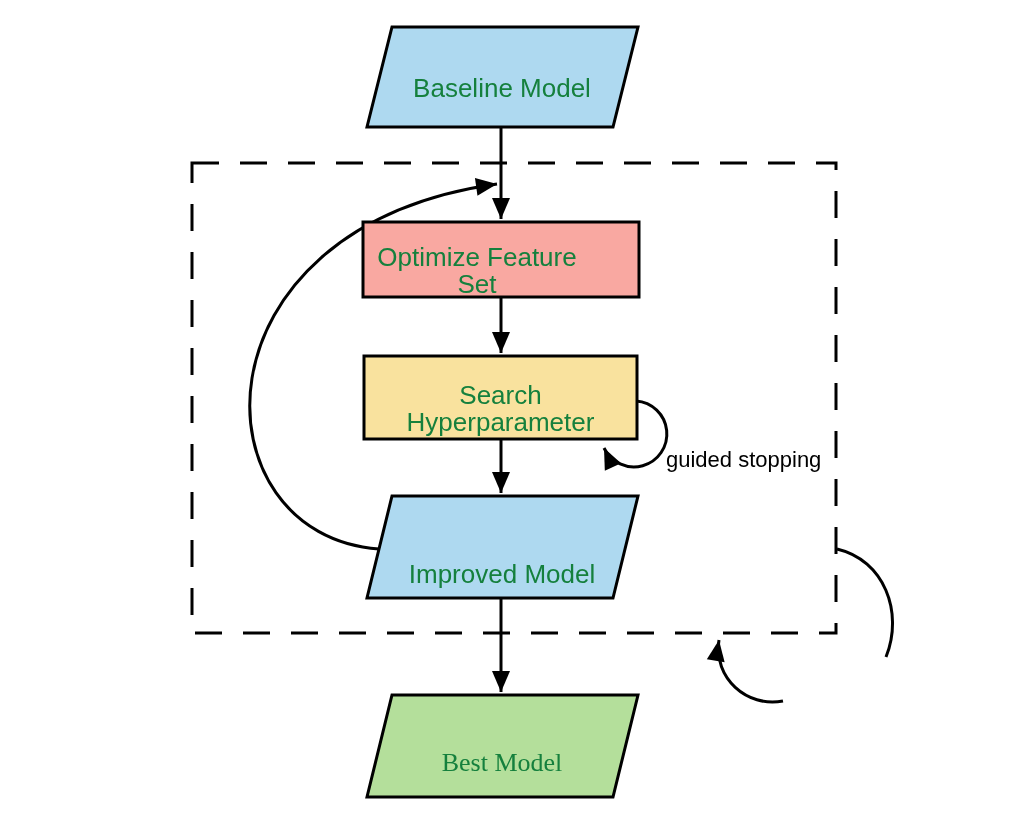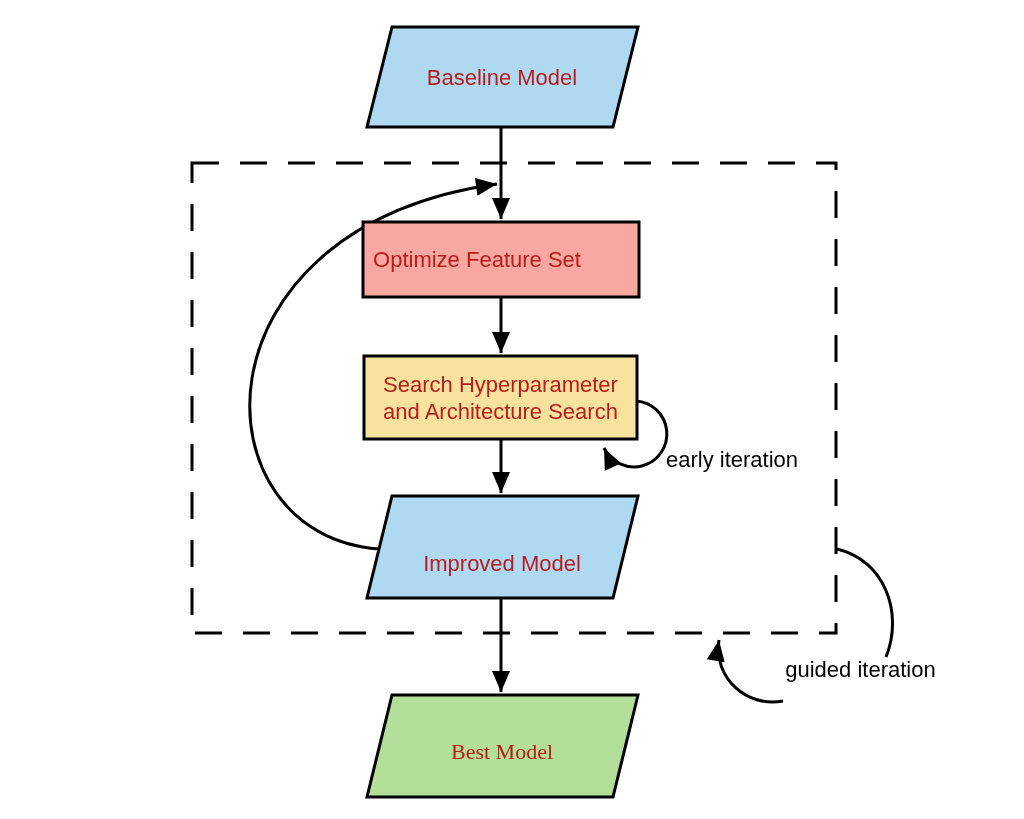--- a/index.html
+++ b/index.html
@@ -15,23 +15,24 @@
   .shape { stroke: #000000; stroke-width: 3px; }
   .edge  { stroke: #000000; stroke-width: 3px; fill: none; }
   .dashed-box { stroke: #000000; stroke-width: 3px; fill: none;
                 stroke-dasharray: 27 21; }
 
   .node-label {
     position: absolute;
     display: flex; flex-direction: column;
     align-items: center; justify-content: center;
     text-align: center;
-    font-size: 22px; line-height: 27px;
-    color: #b91c1c;
+    font-size: 26px; line-height: 27px;
+    color: #15803d;
     pointer-events: none;
+    margin-top: 11px;
   }
   .float-label {
     position: absolute;
     font-size: 22px; line-height: 27px;
     color: #000000;
     white-space: nowrap;
     pointer-events: none;
   }
   .float-label.center { text-align: center; }
 </style>
@@ -68,26 +69,24 @@
     <polygon class="shape" points="392,496 638,496 613,598 367,598" fill="#AED9F0"></polygon>
     <polygon class="shape" points="392,695 638,695 613,797 367,797" fill="#B4DF9B"></polygon>
   </svg>
 
   <div class="node-label" style="left:382px; top:27px; width:240px; height:100px;">Baseline Model</div>
 
   <div class="node-label" style="left:363px; top:222px; width:228px; height:75px;">Optimize Feature Set</div>
 
   <div class="node-label" style="left:374px; top:356px; width:253px; height:83px;">
     <div>Search Hyperparameter</div>
-    <div>and Architecture Search</div>
   </div>
 
   <div class="node-label" style="left:382px; top:512px; width:240px; height:102px;">Improved Model</div>
 
   <div class="node-label" style="left:382px; top:695px; width:240px; height:113px;font-family:Liberation Serif, serif;">Best Model</div>
 
-  <div class="float-label" style="left:666px; top:446px;">early iteration</div>
+  <div class="float-label" style="left:666px; top:446px;">guided stopping</div>
 
   <div class="float-label center" style="left:768px; top:656px; width:185px;">
-    <div>guided iteration</div>
   </div>
 
 </div>
 
 </body></html>

